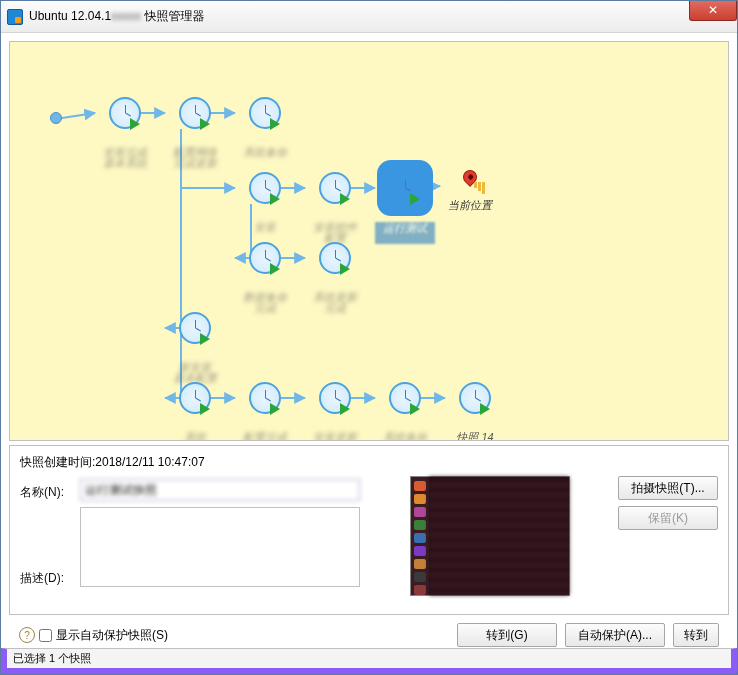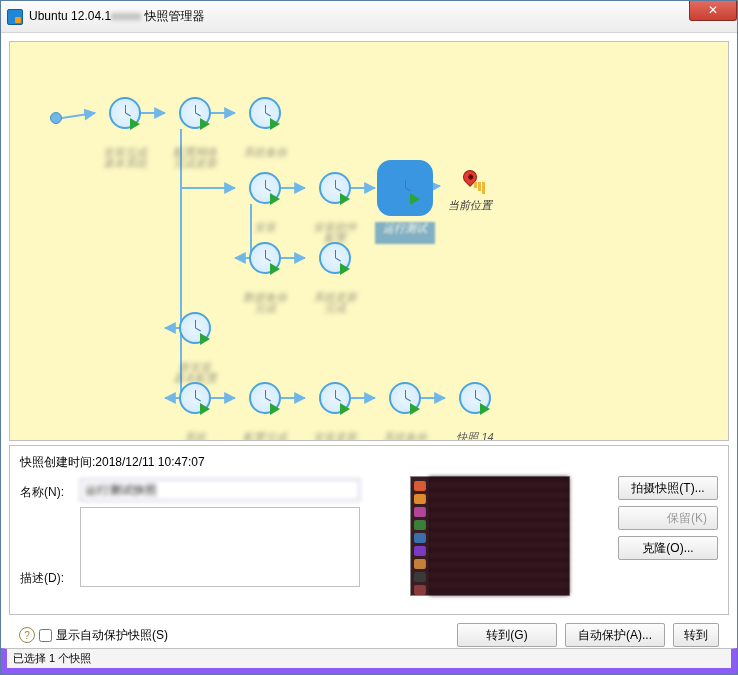--- a/index.html
+++ b/index.html
@@ -68,21 +68,21 @@
   }
   .thumb .launcher { position:absolute; left:0; top:0; width:18px; height:100%; background:#3a1c22; display:flex; flex-direction:column; gap:3px; padding-top:4px; align-items:center; }
   .thumb .launcher span { width:12px; height:12px; border-radius:2px; }
   .thumb .body { position:absolute; left:18px; top:0; right:0; bottom:0; filter:blur(2px); background:repeating-linear-gradient(#2a1018 0 6px,#3a1c22 6px 10px); }
   .side-buttons { position:absolute; right:10px; top:30px; display:flex; flex-direction:column; gap:6px; }
   .btn {
     min-width:100px; height:24px; background:linear-gradient(#fcfcfc,#e8e8e8);
     border:1px solid #a6a6a6; border-radius:2px; font-size:12px; cursor:pointer;
     padding:0 10px;
   }
-  .btn:disabled { color:#9a9a9a;text-align:right; }
+  .btn:disabled { color:#9a9a9a; }
   .bottom-bar { margin-top:6px; display:flex; align-items:center; gap:8px; padding:2px 10px; font-size:12px; position:relative; }
   .bottom-bar .left { display:flex; align-items:center; gap:4px; }
   .help-icon { width:16px; height:16px; border:1px solid #9c8443; border-radius:50%; display:flex; align-items:center; justify-content:center; font-size:10px; color:#9c8443; }
   .chk { width:13px; height:13px; }
   .bottom-bar .spacer { flex:1; }
   .status { border:6px solid #8b5cf6; border-top:1px solid #c0c0c0; font-size:11px; padding:2px 6px; background:#f4f4f4; position:absolute; left:0; right:0; bottom:0; }
   .app-icon { width:16px; height:16px; background:#1f87d6; border:1px solid #0d5da0; border-radius:2px; position:relative; }
   .app-icon::after{content:""; position:absolute; width:6px; height:6px; background:#f29b1f; right:1px; bottom:1px; border-radius:1px;}
 </style>
 </head>
@@ -270,21 +270,20 @@
             <span style="background: rgb(194, 128, 58);"></span>
             <span style="background: rgb(58, 58, 58);"></span>
             <span style="background: rgb(138, 58, 58);"></span>
           </div>
         <div class="body"></div>
       </div>
 
       <div class="side-buttons">
         <button class="btn">拍摄快照(T)...</button>
         <button class="btn" disabled="">保留(K)</button>
-        <button class="btn">克隆(O)...</button>
       </div>
     </div>
 
     <div class="bottom-bar">
       <div class="left">
         <span class="help-icon">?</span>
         <input type="checkbox" class="chk" style="">
         <span>显示自动保护快照(S)</span>
       </div>
       <div class="spacer"></div>

